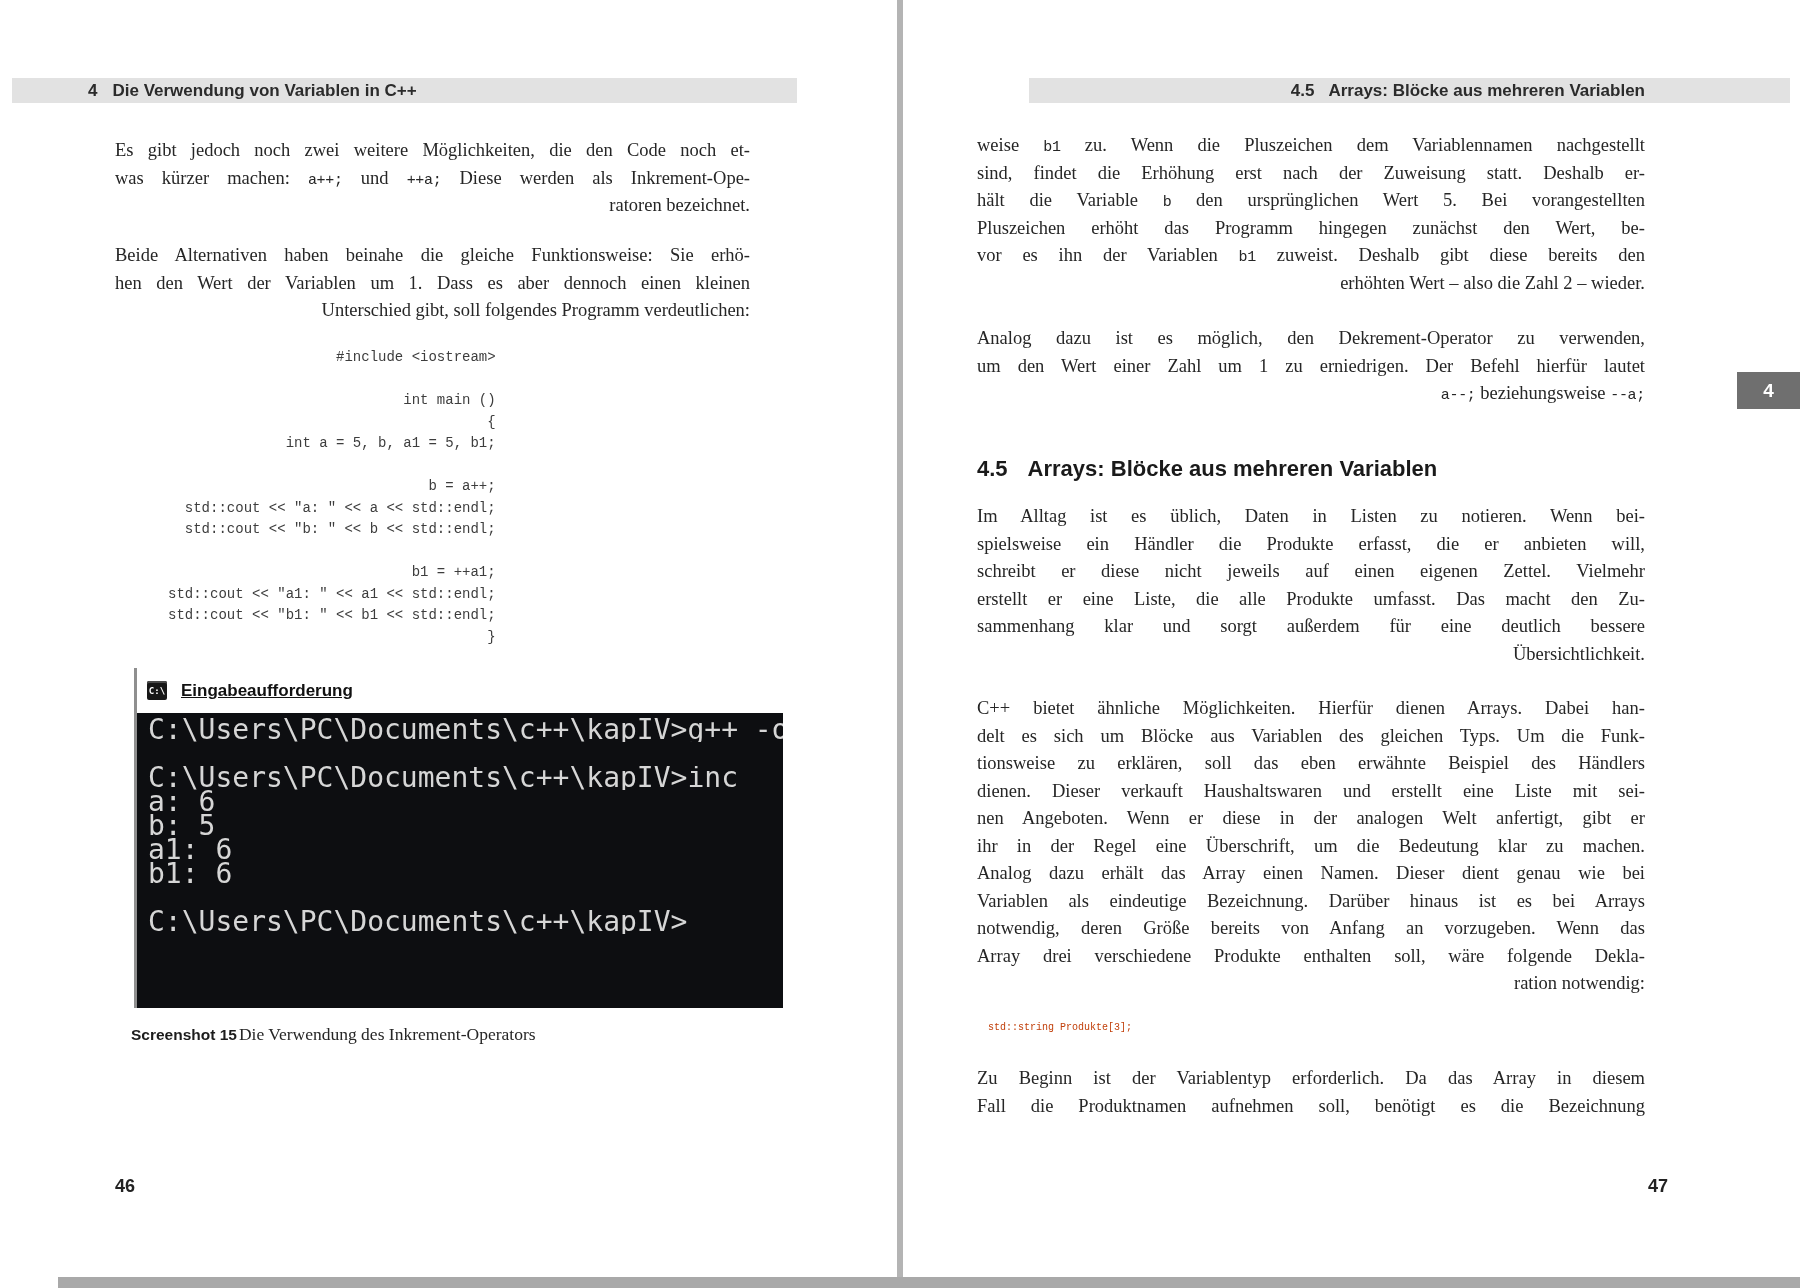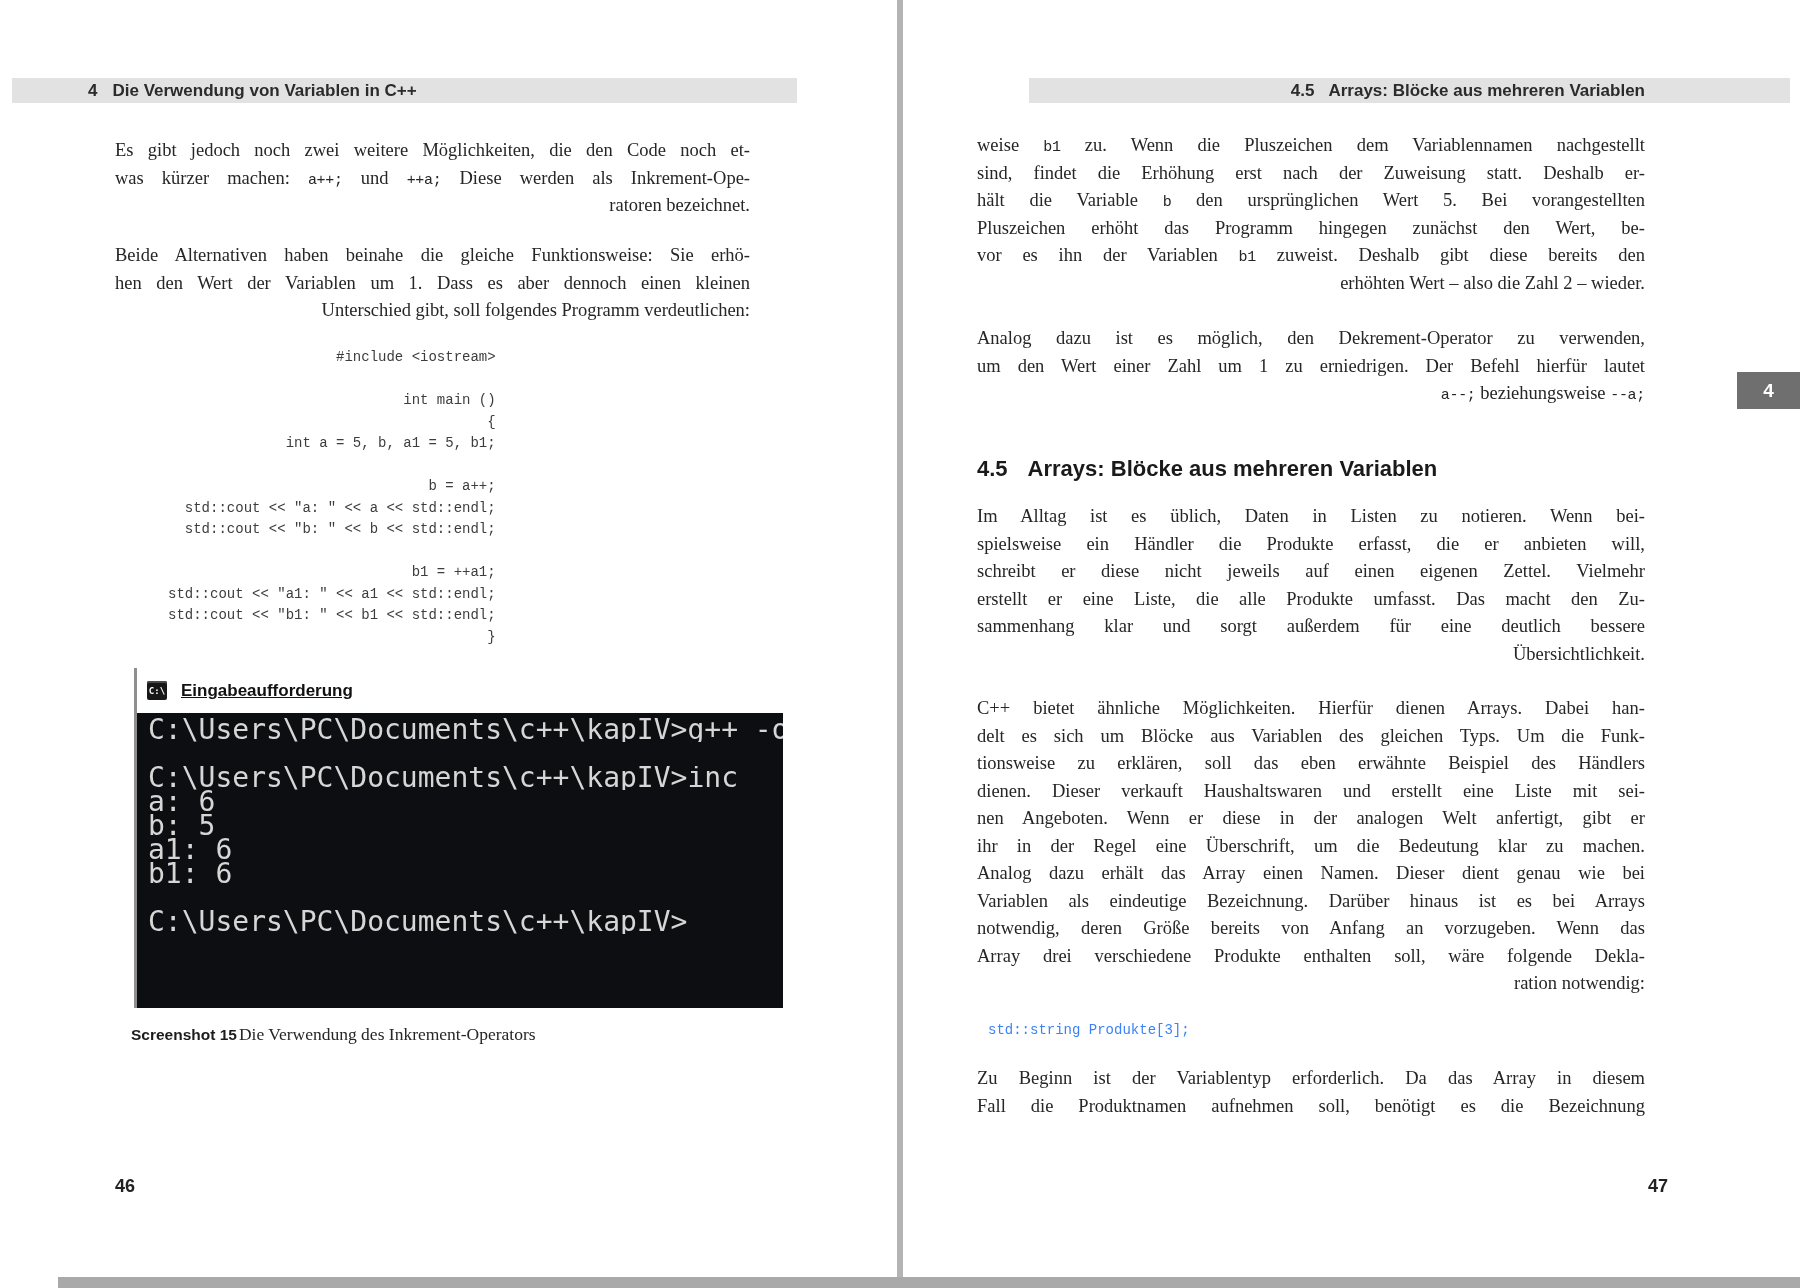--- a/index.html
+++ b/index.html
@@ -50,21 +50,21 @@
   .caption{position:absolute;left:115px;top:1024px;display:flex;align-items:baseline;gap:2px;margin-left:16px;}
   .caption .lbl{font-family:"Liberation Sans", sans-serif;font-weight:bold;font-size:15.5px;color:#1c1c1c;}
   .caption .txt{font-size:17.5px;color:#262626;}
 
   
   .sec-heading{position:absolute;left:977px;top:456px;display:flex;gap:20px;
                font-family:"Liberation Sans", sans-serif;font-weight:bold;font-size:22px;color:#1a1a1a;}
 
   
   .code-line{position:absolute;left:988px;top:1022px;font-family:"Liberation Mono", monospace;
-             font-size:14px;color:#3b82f6;}
+             font-size:10px;color:#c2410c;}
 
   
   .pagenum{position:absolute;top:1176px;font-family:"Liberation Sans", sans-serif;
            font-weight:bold;font-size:18px;color:#222;}
   .pn-left{left:115px;}
   .pn-right{left:1568px;width:100px;text-align:right;}
 
   
   .chapter-tab{position:absolute;left:1737px;top:372px;width:63px;height:37px;background:#6f6f6f;
                color:#fff;font-family:"Liberation Sans", sans-serif;font-weight:bold;font-size:19px;

